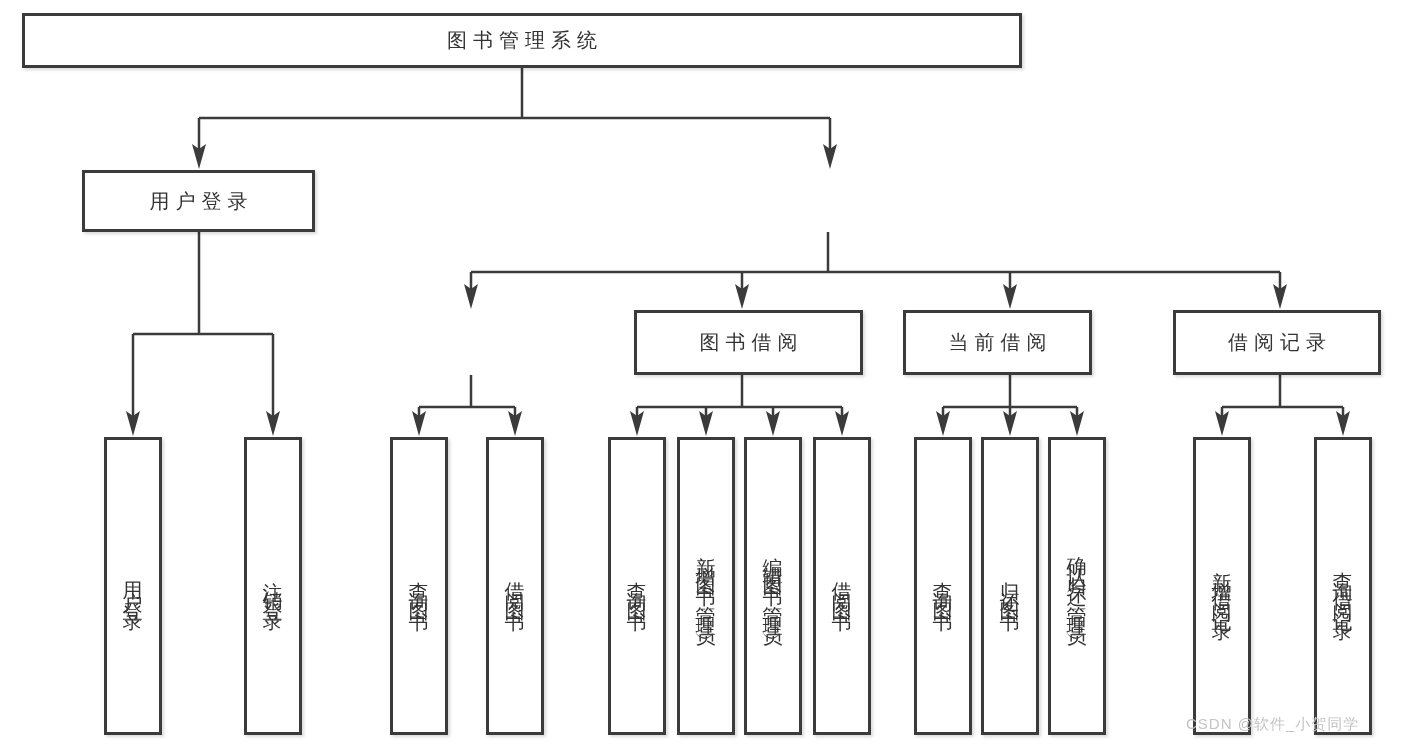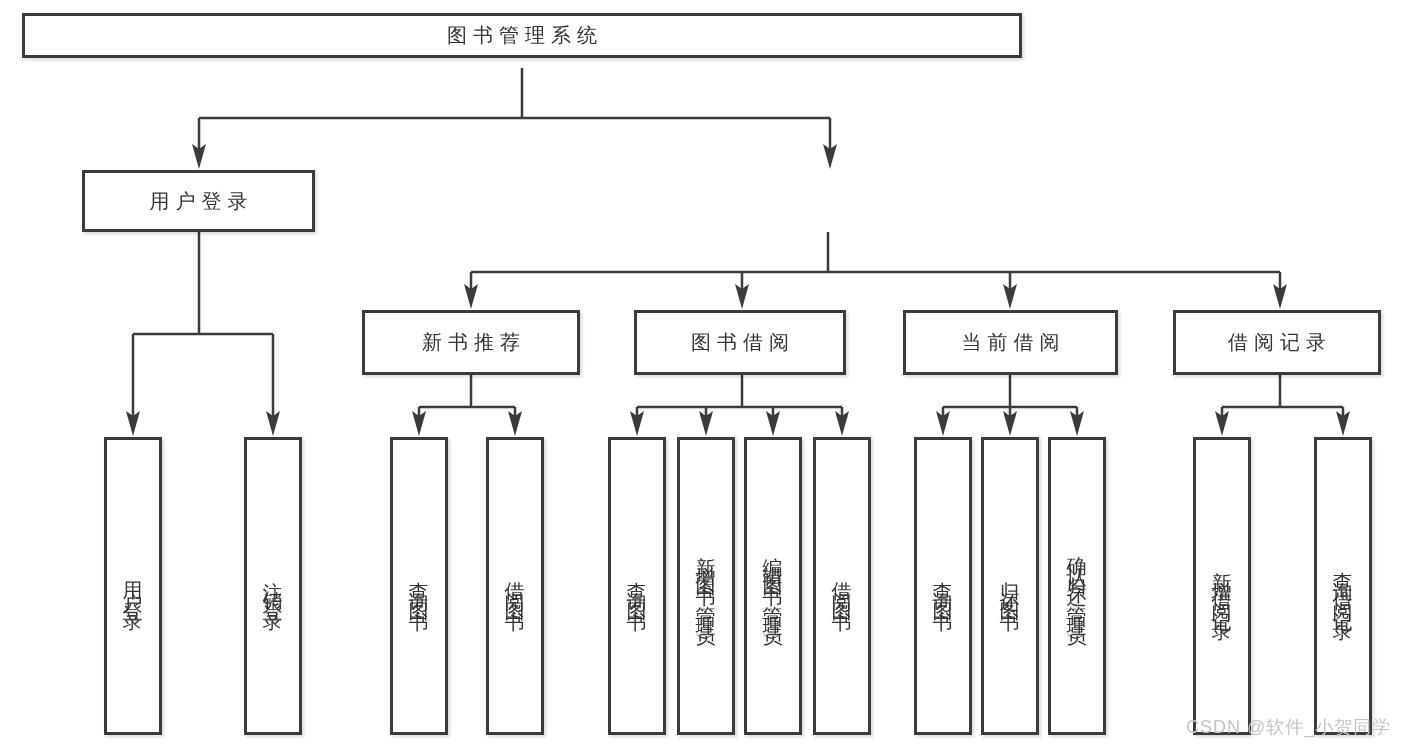--- a/index.html
+++ b/index.html
@@ -17,21 +17,21 @@
     position:absolute;box-sizing:border-box;
     border:3px solid var(--border,#3b3b3b);
     background:var(--box_fill,#fff);color:var(--text,#333);
     display:flex;align-items:center;justify-content:center;
     box-shadow:2px 2px 3px rgba(0,0,0,0.15);
   }
   .h{font-size:20px;letter-spacing:6px;padding-left:6px;white-space:nowrap;}
   .vt{writing-mode:vertical-rl;text-orientation:mixed;font-size:20px;letter-spacing:10px;line-height:1;}
   .watermark{
     position:absolute;left:1186px;top:715px;z-index:5;
-    font-size:18px;letter-spacing:1px;white-space:nowrap;
+    font-size:15px;letter-spacing:1px;white-space:nowrap;
     color:var(--watermark,#c4c4c4);
   }
 </style>
 </head>
 <body>
 
 <div class="canvas">
 
   <svg class="connectors" viewBox="0 0 1405 747" xmlns="http://www.w3.org/2000/svg">
     <defs>
@@ -68,27 +68,26 @@
       <use href="#arrow-down" class="ah" transform="translate(773,436)"></use>
       <use href="#arrow-down" class="ah" transform="translate(842,436)"></use>
       <use href="#arrow-down" class="ah" transform="translate(943,436)"></use>
       <use href="#arrow-down" class="ah" transform="translate(1010,436)"></use>
       <use href="#arrow-down" class="ah" transform="translate(1077,436)"></use>
       <use href="#arrow-down" class="ah" transform="translate(1222,436)"></use>
       <use href="#arrow-down" class="ah" transform="translate(1343,436)"></use>
     </g>
   </svg>
 
-  <div class="box h" style="left:22px;top:13px;width:1000px;height:45px;">图书管理系统</div>
+  <div class="box h" style="left:22px;top:13px;width:1000px;height:55px;">图书管理系统</div>
 
   <div class="box h" style="left:82px;top:170px;width:233px;height:62px;">用户登录</div>
 
-  <div class="box h" style="left:362px;top:310px;width:218px;height:65px;">新书推荐</div>
-  <div class="box h" style="left:634px;top:310px;width:212px;height:65px;">图书借阅</div>
-  <div class="box h" style="left:903px;top:310px;width:215px;height:65px;">当前借阅</div>
+  <div class="box h" style="left:634px;top:310px;width:229px;height:65px;">图书借阅</div>
+  <div class="box h" style="left:903px;top:310px;width:189px;height:65px;">当前借阅</div>
   <div class="box h" style="left:1173px;top:310px;width:208px;height:65px;">借阅记录</div>
 
   <div class="box" style="left:104px;top:437px;width:58px;height:298px;">
     <span class="vt">用户登录</span>
   </div>
   <div class="box" style="left:244px;top:437px;width:58px;height:298px;">
     <span class="vt">注销登录</span>
   </div>
   <div class="box" style="left:390px;top:437px;width:58px;height:298px;">
     <span class="vt">查询图书</span>

